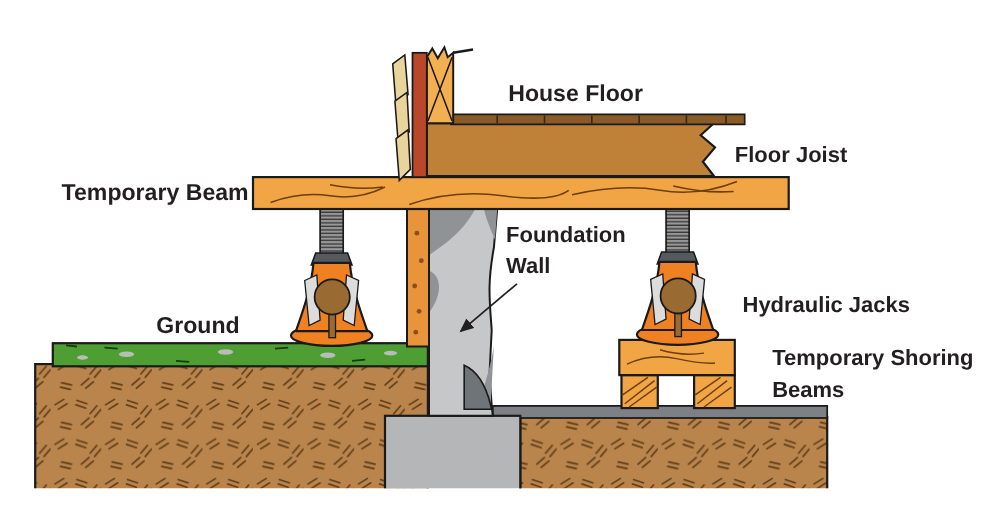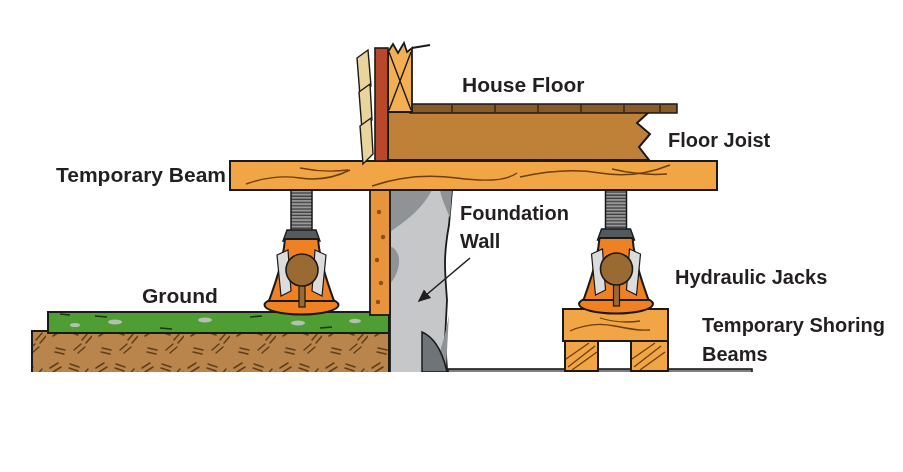--- a/index.html
+++ b/index.html
@@ -1,16 +1,16 @@
 <!DOCTYPE html>
 <html><head>
 <meta charset="utf-8">
 <style>
   html,body{margin:0;padding:0;background:#ffffff;}
-  .stage{position:relative;width:903px;height:372px;background:#fff;overflow:hidden;
+  .stage{position:relative;width:903px;height:444px;background:#fff;overflow:hidden;
          font-family:"Liberation Sans",sans-serif;}
   svg{display:block;}
   .lbl{font-family:"Liberation Sans","DejaVu Sans",sans-serif;font-weight:bold;
        font-size:20px;fill:#231f20;}
   .lbl-lg{font-size:21px;}
   .outline{stroke:#1a1a1a;}
 </style>
 </head>
 <body>
 

